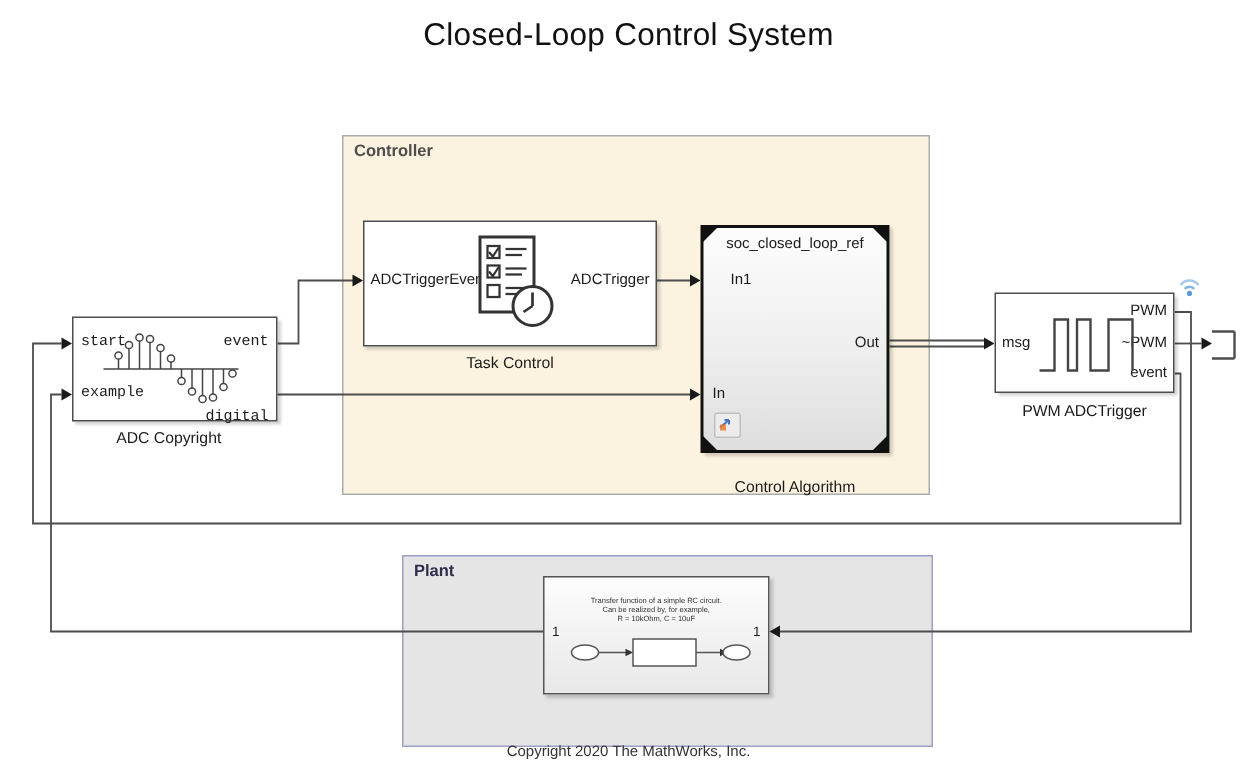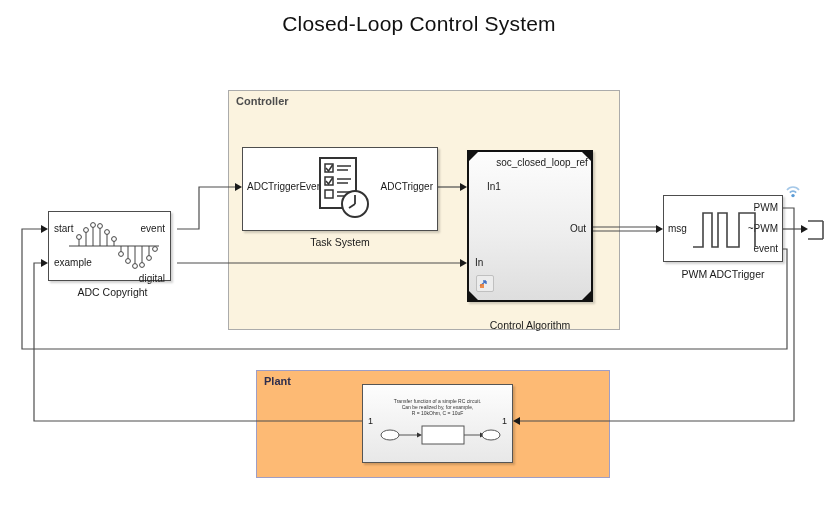--- a/index.html
+++ b/index.html
@@ -13,54 +13,54 @@
     font-size:21px;color:#111;letter-spacing:.2px;
   }
   #copyright{
     left:0;top:496px;width:838px;text-align:center;
     font-size:10px;color:#333;
   }
   
   .area{border:1px solid;box-sizing:border-box;}
   #controller-area{left:228px;top:90px;width:392px;height:240px;
     background:#FBF3DF;border-color:#ABABAB;}
-  #plant-area{left:256px;top:370px;width:354px;height:108px;
-    background:#fdba74;border-color:#9E9EC6;}
+  #plant-area{left:268px;top:370px;width:354px;height:128px;
+    background:#e5e5e5;border-color:#9E9EC6;}
   .area-label{font-size:11px;font-weight:bold;padding:4px 11px 0 7px;}
   #controller-area .area-label{color:#4D4D4D;}
   #plant-area .area-label{color:#2E2E4D;}
   
   #wires{left:0;top:0;z-index:2;}
   
   .block{
     position:absolute;background:#fff;border:1px solid #4D4D4D;
     box-sizing:border-box;z-index:3;
     box-shadow:2px 2px 2px rgba(0,0,0,0.18);
   }
   .port{
     position:absolute;font-size:10px;color:#1a1a1a;line-height:10px;
     white-space:nowrap;
   }
   .block-label{
     position:absolute;z-index:3;font-size:10.5px;color:#1a1a1a;
     text-align:center;
   }
   
-  #adc-block{left:48px;top:211px;width:123px;height:70px;}
+  #adc-block{left:48px;top:211px;width:137px;height:70px;font-family:Liberation Mono, monospace;}
   
   #tm-block{left:242px;top:147px;width:196px;height:84px;}
   
   #ca-block{
     left:467px;top:150px;width:126px;height:152px;
     border:2px solid #111;
     background:linear-gradient(to bottom,#fdfdfd 0%,#eeeeee 55%,#dedede 100%);
   }
   #ca-model-name{
     position:absolute;left:0;top:5px;width:100%;text-align:center;
-    font-size:10px;color:#1a1a1a;padding-left:12px;
+    font-size:10px;color:#1a1a1a;
   }
   .corner{position:absolute;width:0;height:0;border-style:solid;}
   .corner.tl{left:-1px;top:-1px;border-width:11px 11px 0 0;border-color:#111 transparent transparent transparent;}
   .corner.tr{right:-1px;top:-1px;border-width:0 11px 11px 0;border-color:transparent #111 transparent transparent;}
   .corner.bl{left:-1px;bottom:-1px;border-width:11px 0 0 11px;border-color:transparent transparent transparent #111;}
   .corner.br{right:-1px;bottom:-1px;border-width:0 0 11px 11px;border-color:transparent transparent #111 transparent;}
   #ca-badge{
     position:absolute;left:7px;bottom:8px;width:16px;height:15px;
     background:#ececec;border:1px solid #c0c0c0;border-radius:2px;
   }
@@ -176,21 +176,21 @@
       <line x1="23" y1="23" x2="37" y2="23" stroke="#333" stroke-width="1.5"></line>
       <line x1="23" y1="27" x2="34" y2="27" stroke="#333" stroke-width="1.5"></line>
       <rect x="11" y="34" width="8" height="8" fill="#fff" stroke="#333" stroke-width="1.5"></rect>
       <line x1="23" y1="36" x2="37" y2="36" stroke="#333" stroke-width="1.5"></line>
       <line x1="23" y1="40" x2="34" y2="40" stroke="#333" stroke-width="1.5"></line>
       <circle cx="41" cy="48" r="13" fill="#fff" stroke="#333" stroke-width="2"></circle>
       <line x1="41" y1="48" x2="41" y2="39" stroke="#333" stroke-width="1.8"></line>
       <line x1="41" y1="48" x2="35" y2="52" stroke="#333" stroke-width="1.8"></line>
     </svg>
   </div>
-  <div class="block-label" style="left:242px;top:236px;width:196px">Task System</div>
+  <div class="block-label" style="left:242px;top:236px;width:196px">Task Control</div>
 
   <div id="ca-block" class="block">
     <div class="corner tl"></div>
     <div class="corner tr"></div>
     <div class="corner bl"></div>
     <div class="corner br"></div>
     <div id="ca-model-name">soc_closed_loop_ref</div>
     <span class="port" style="left:18px;top:30px">In1</span>
     <span class="port" style="left:6px;top:106px">In</span>
     <span class="port" style="right:5px;top:72px">Out</span>
@@ -236,13 +236,14 @@
       <ellipse cx="15" cy="12" rx="9" ry="5" fill="#fff" stroke="#555" stroke-width="1"></ellipse>
       <line x1="24" y1="12" x2="43" y2="12" stroke="#555" stroke-width="1"></line>
       <polygon points="47,12 42,9.5 42,14.5" fill="#333"></polygon>
       <rect x="47" y="3" width="42" height="18" fill="#fff" stroke="#555" stroke-width="1"></rect>
       <line x1="89" y1="12" x2="106" y2="12" stroke="#555" stroke-width="1"></line>
       <polygon points="110,12 105,9.5 105,14.5" fill="#333"></polygon>
       <ellipse cx="116" cy="12" rx="9" ry="5" fill="#fff" stroke="#555" stroke-width="1"></ellipse>
     </svg>
   </div>
 
+  <div id="copyright" class="abs">Copyright 2020 The MathWorks, Inc.</div>
 </div>
 
 </body></html>

